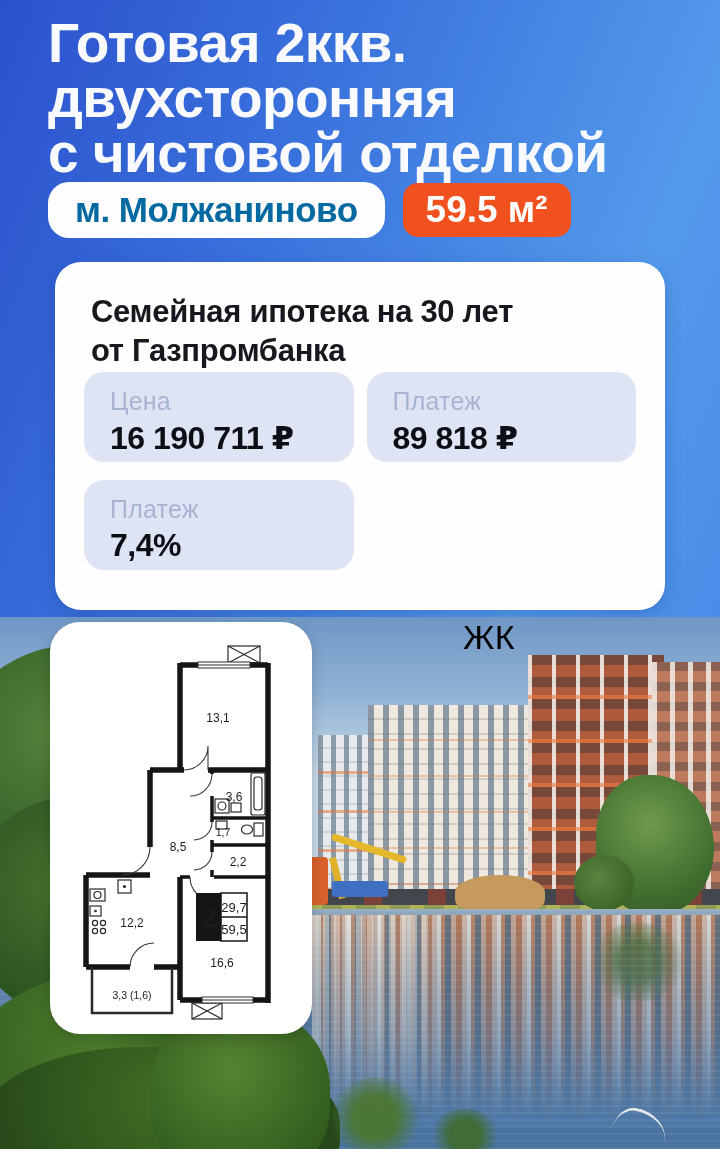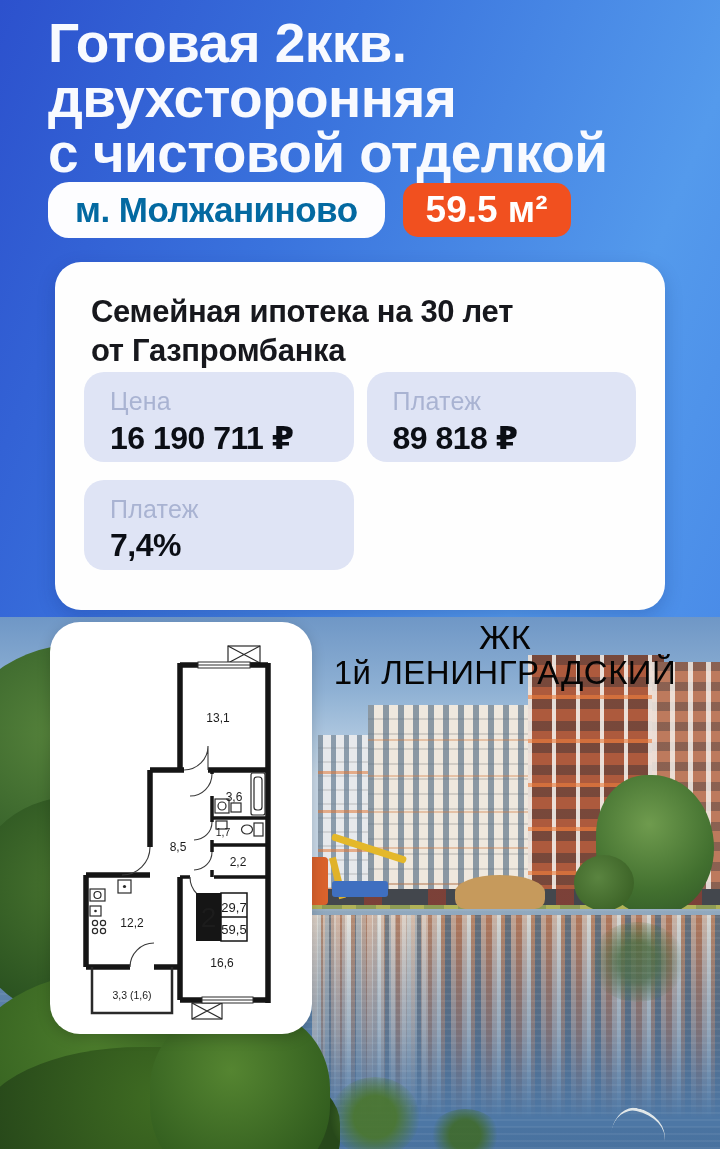--- a/index.html
+++ b/index.html
@@ -135,21 +135,21 @@
   .tuft1{left:330px;top:460px;width:90px;height:80px;border-radius:50%;opacity:.9;
     background:radial-gradient(circle,#4a762b 35%,rgba(74,118,43,0) 75%);}
   .tuft2{left:430px;top:492px;width:70px;height:52px;border-radius:50%;opacity:.85;
     background:radial-gradient(circle,#3f6a24 35%,rgba(63,106,36,0) 75%);}
   .reed{
     left:612px;top:492px;width:54px;height:40px;transform:rotate(12deg);
     border-top:3px solid rgba(250,250,245,.85);
     border-radius:60% 100% 0 0 / 100% 100% 0 0;
   }
   .project-title{
-    left:290px;top:2px;width:430px;text-align:center;color:#050505;
+    left:274px;top:2px;width:430px;text-align:center;color:#050505;
     font-weight:500;letter-spacing:.5px;
   }
   .project-title span{display:block;}
   .project-line1{font-size:34px;line-height:36px;}
   .project-line2{font-size:33px;line-height:36px;}
   
   .plan-card{
     position:absolute;left:50px;top:622px;width:262px;height:412px;
     background:#ffffff;border-radius:30px;box-shadow:0 4px 14px rgba(0,0,0,.18);
   }
@@ -221,21 +221,20 @@
   <div class="treeblob2"></div>
   <div class="treeblob3"></div>
   <div class="plants1"></div>
   <div class="plants2"></div>
   <div class="plants3"></div>
   <div class="tuft1"></div>
   <div class="tuft2"></div>
   <div class="reed"></div>
   <div class="project-title">
     <span class="project-line1">ЖК</span>
-    <span class="project-line2">1й ЛЕНИНГРАДСКИЙ</span>
   </div>
 </section>
 
 <div class="plan-card">
   <svg width="262" height="412" viewBox="0 0 262 412">
 
     <g stroke="#2a2a2a" stroke-width="1.2" fill="none">
       <rect x="178" y="24" width="32" height="17"></rect>
       <path d="M178,24 L210,41 M210,24 L178,41"></path>
     </g>

